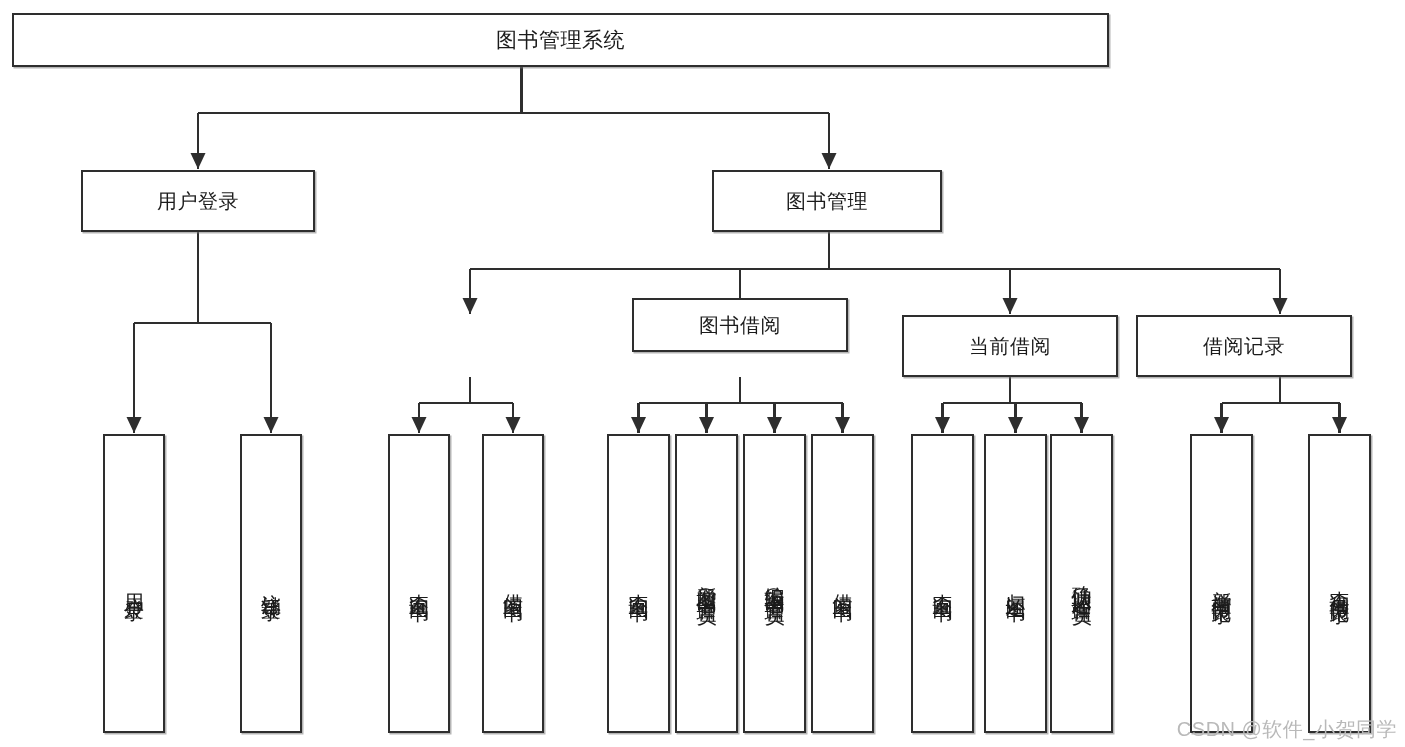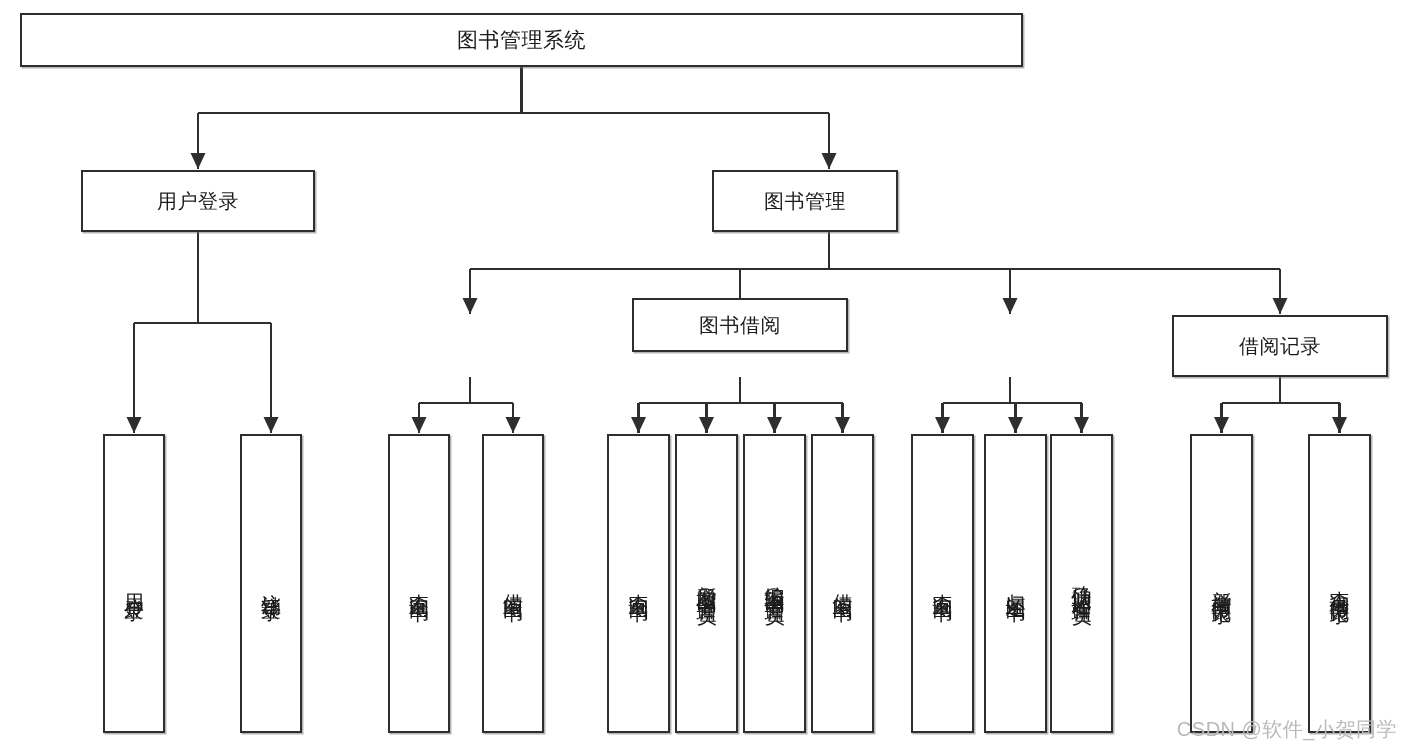--- a/index.html
+++ b/index.html
@@ -108,35 +108,38 @@
       <line x1="1081.5" y1="403" x2="1081.5" y2="433" stroke="#2e2e2e" stroke-width="2.6" shape-rendering="crispEdges"></line>
       <polygon points="1074,417 1089,417 1081.5,433" fill="#2e2e2e"></polygon>
       <line x1="1280" y1="377" x2="1280" y2="403" stroke="#2e2e2e" stroke-width="2.6" shape-rendering="crispEdges"></line>
       <line x1="1221.5" y1="403" x2="1339.5" y2="403" stroke="#2e2e2e" stroke-width="2.6" shape-rendering="crispEdges"></line>
       <line x1="1221.5" y1="403" x2="1221.5" y2="433" stroke="#2e2e2e" stroke-width="2.6" shape-rendering="crispEdges"></line>
       <polygon points="1214,417 1229,417 1221.5,433" fill="#2e2e2e"></polygon>
       <line x1="1339.5" y1="403" x2="1339.5" y2="433" stroke="#2e2e2e" stroke-width="2.6" shape-rendering="crispEdges"></line>
       <polygon points="1332,417 1347,417 1339.5,433" fill="#2e2e2e"></polygon>
     </svg>
 
-  <div class="node root" style="left:20px;top:13px;width:1003px;height:54px;">
+  <div class="node root" style="left:12px;top:13px;width:1097px;height:54px;">
     <span class="label">图书管理系统</span>
   </div>
 
   <div class="node" style="left:81px;top:170px;width:234px;height:62px;">
     <span class="label">用户登录</span>
   </div>
-  <div class="node" style="left:712px;top:170px;width:186px;height:62px;">
+  <div class="node" style="left:712px;top:170px;width:230px;height:62px;">
     <span class="label">图书管理</span>
   </div>
 
   <div class="node" style="left:632px;top:298px;width:216px;height:54px;">
     <span class="label">图书借阅</span>
   </div>
-  <div class="node" style="left:1172px;top:315px;width:216px;height:62px;">
+  <div class="node" style="left:902px;top:315px;width:216px;height:62px;">
+    <span class="label">当前借阅</span>
+  </div>
+  <div class="node" style="left:1136px;top:315px;width:216px;height:62px;">
     <span class="label">借阅记录</span>
   </div>
 
   <div class="node vert" style="left:103px;top:434px;width:62px;height:299px;">
     <span class="label">用户登录</span>
   </div>
   <div class="node vert" style="left:240px;top:434px;width:62px;height:299px;">
     <span class="label">注销登录</span>
   </div>
 

